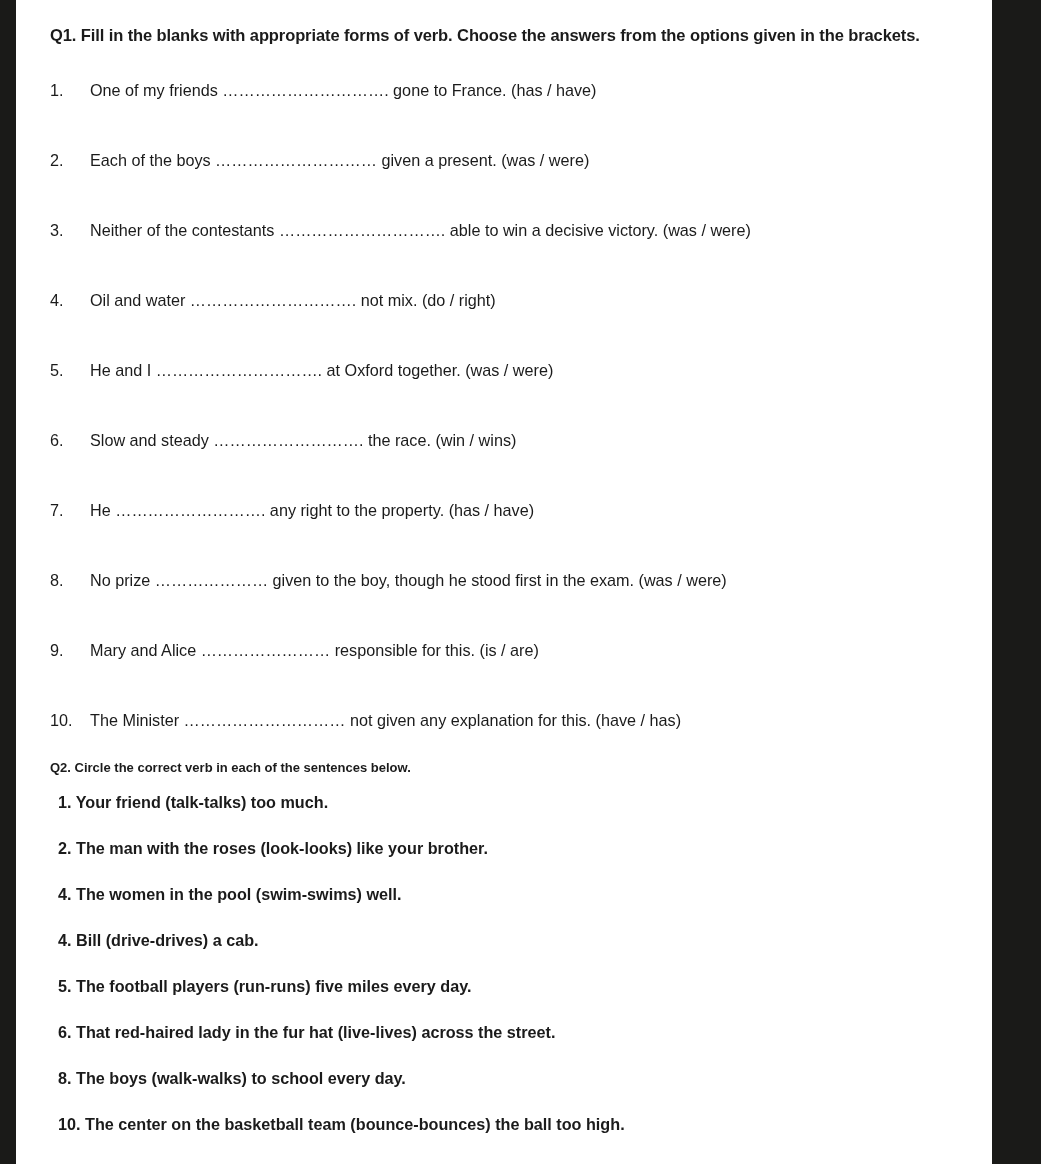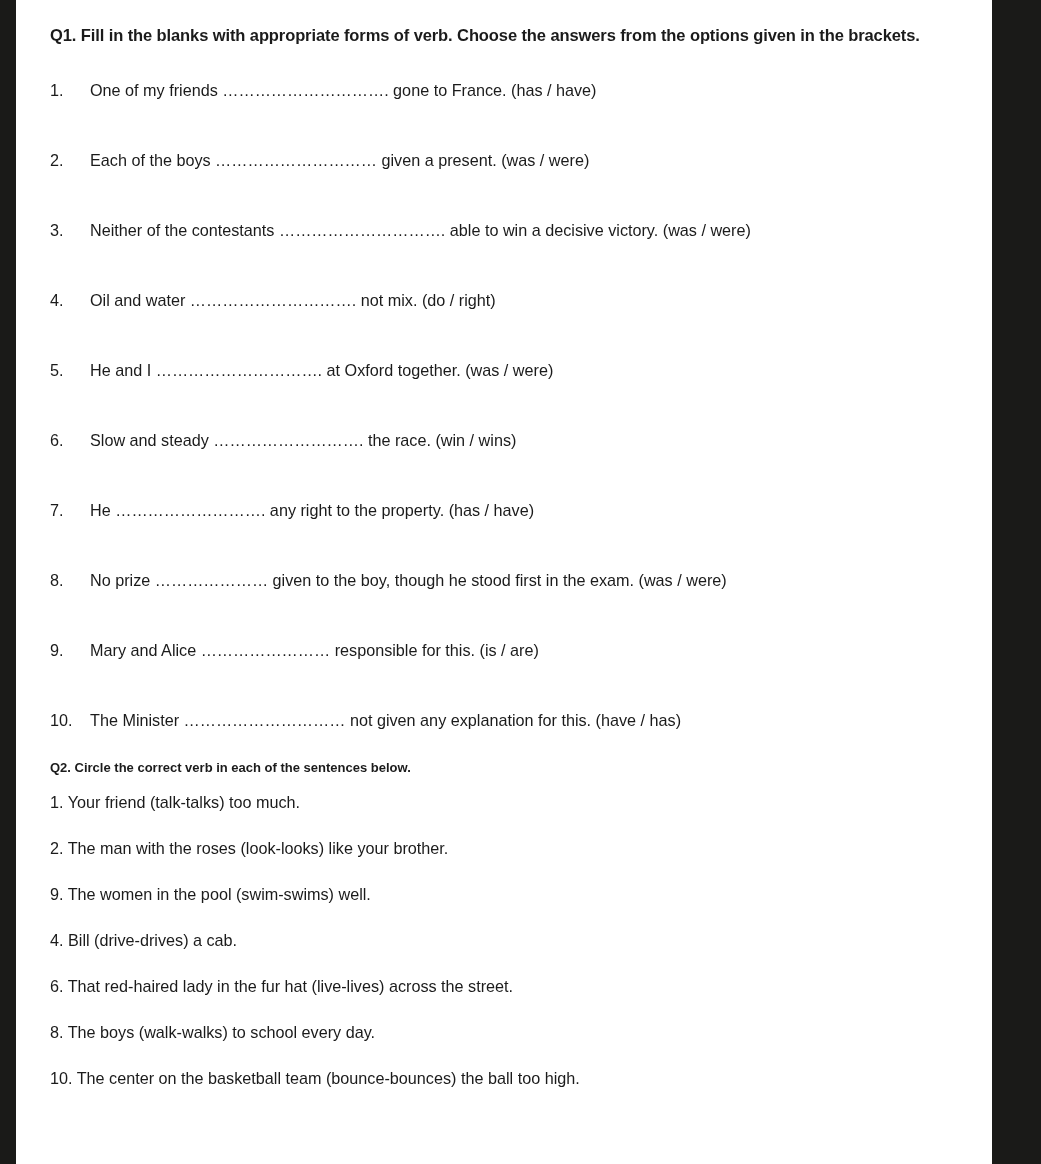--- a/index.html
+++ b/index.html
@@ -56,22 +56,23 @@
   }
   .heading2 {
     font-size: 13px;
     font-weight: bold;
     color: #1b1b1b;
     margin: 0 0 14px 0;
     line-height: 1.4;
   }
   .q2-list {
     list-style: none;
-    margin: 0;
+    margin: 8px;
     padding: 0;
+    font-weight: bold;
   }
   .q2-item {
     font-size: 16.2px;
     color: #1b1b1b;
     margin: 0 0 25px 0;
     line-height: 1.3;
   }
 </style>
 </head>
 <body>
@@ -121,20 +122,21 @@
       <span class="q1-num">10.</span>
       <span class="q1-text">The Minister ………………………… not given any explanation for this. (have / has)</span>
     </li>
   </ul>
 
   <p class="heading2">Q2. Circle the correct verb in each of the sentences below.</p>
 
   <ul class="q2-list">
     <li class="q2-item">1. Your friend (talk-talks) too much.</li>
     <li class="q2-item">2. The man with the roses (look-looks) like your brother.</li>
-    <li class="q2-item">9. The women in the pool (swim-swims) well.</li>
+    <li class="q2-item">4. The women in the pool (swim-swims) well.</li>
     <li class="q2-item">4. Bill (drive-drives) a cab.</li>
+    <li class="q2-item">5. The football players (run-runs) five miles every day.</li>
     <li class="q2-item">6. That red-haired lady in the fur hat (live-lives) across the street.</li>
     <li class="q2-item">8. The boys (walk-walks) to school every day.</li>
     <li class="q2-item">10. The center on the basketball team (bounce-bounces) the ball too high.</li>
   </ul>
 
 </div>
 
 </body></html>

